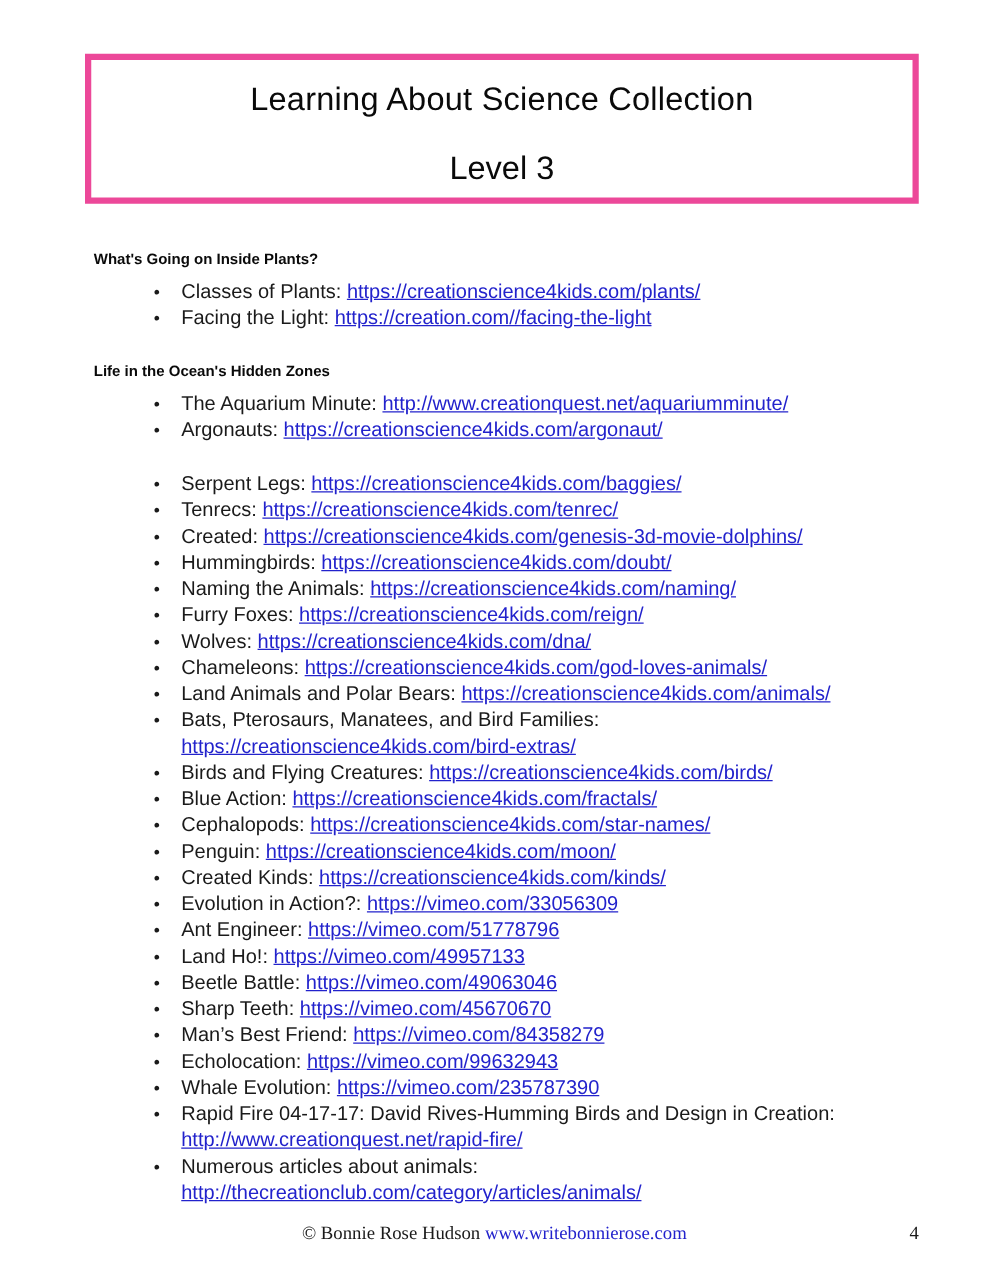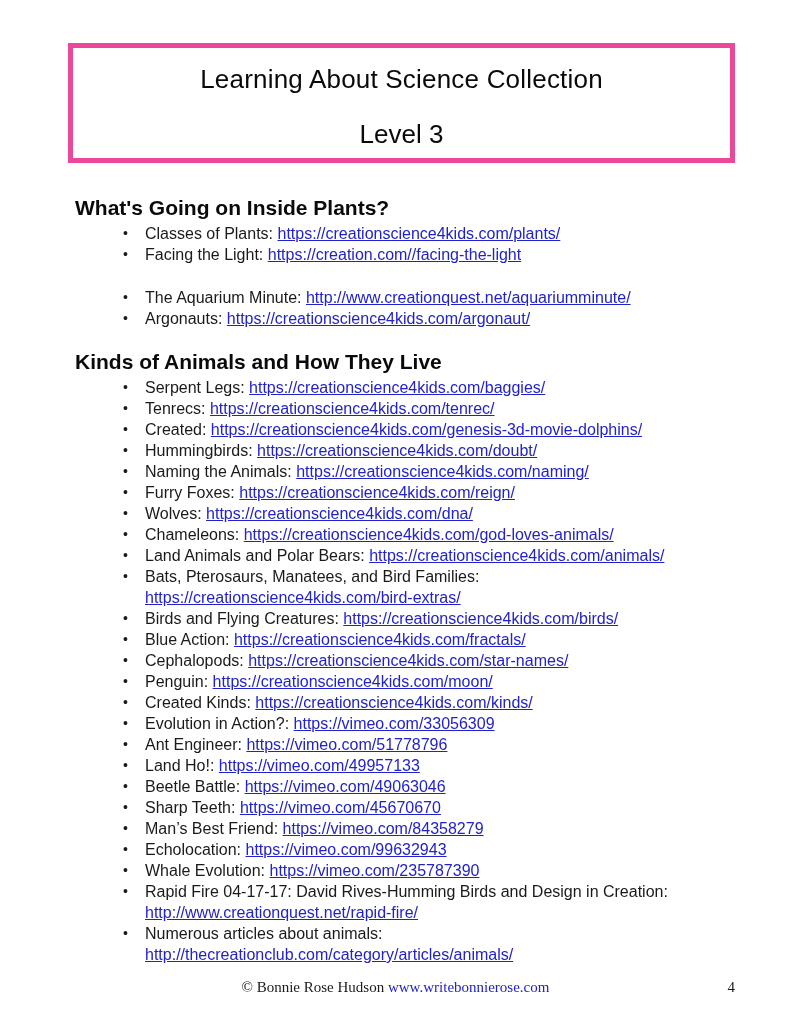--- a/index.html
+++ b/index.html
@@ -43,21 +43,21 @@
   }
   
   .content {
     position: absolute;
     left: 75px;
     right: 52px;
     top: 197px;
   }
   .section + .section { margin-top: 22px; }
   .section-heading {
-    font-size: 21px;
+    font-size: 12px;
     font-weight: 700;
     color: #0a0a0a;
     margin: 0 0 5px 0;
     line-height: 21px;
   }
   .link-list {
     list-style: none;
     margin: 0;
     padding: 0;
   }
@@ -117,27 +117,27 @@
 
   <div class="content" id="sections-root">
       <section class="section">
         <h2 class="section-heading">What's Going on Inside Plants?</h2>
         <ul class="link-list">
           <li class="link-item"><span class="bullet">•</span><span class="item-label">Classes of Plants: </span><a class="item-link">https://creationscience4kids.com/plants/</a></li>
           <li class="link-item"><span class="bullet">•</span><span class="item-label">Facing the Light: </span><a class="item-link">https://creation.com//facing-the-light</a></li>
         </ul>
       </section>
       <section class="section">
+        <h2 class="section-heading">Life in the Ocean's Hidden Zones</h2>
         <ul class="link-list">
           <li class="link-item"><span class="bullet">•</span><span class="item-label">The Aquarium Minute: </span><a class="item-link">http://www.creationquest.net/aquariumminute/</a></li>
           <li class="link-item"><span class="bullet">•</span><span class="item-label">Argonauts: </span><a class="item-link">https://creationscience4kids.com/argonaut/</a></li>
         </ul>
       </section>
       <section class="section">
-        <h2 class="section-heading">Kinds of Animals and How They Live</h2>
         <ul class="link-list">
           <li class="link-item"><span class="bullet">•</span><span class="item-label">Serpent Legs: </span><a class="item-link">https://creationscience4kids.com/baggies/</a></li>
           <li class="link-item"><span class="bullet">•</span><span class="item-label">Tenrecs: </span><a class="item-link">https://creationscience4kids.com/tenrec/</a></li>
           <li class="link-item"><span class="bullet">•</span><span class="item-label">Created: </span><a class="item-link">https://creationscience4kids.com/genesis-3d-movie-dolphins/</a></li>
           <li class="link-item"><span class="bullet">•</span><span class="item-label">Hummingbirds: </span><a class="item-link">https://creationscience4kids.com/doubt/</a></li>
           <li class="link-item"><span class="bullet">•</span><span class="item-label">Naming the Animals: </span><a class="item-link">https://creationscience4kids.com/naming/</a></li>
           <li class="link-item"><span class="bullet">•</span><span class="item-label">Furry Foxes: </span><a class="item-link">https://creationscience4kids.com/reign/</a></li>
           <li class="link-item"><span class="bullet">•</span><span class="item-label">Wolves: </span><a class="item-link">https://creationscience4kids.com/dna/</a></li>
           <li class="link-item"><span class="bullet">•</span><span class="item-label">Chameleons: </span><a class="item-link">https://creationscience4kids.com/god-loves-animals/</a></li>
           <li class="link-item"><span class="bullet">•</span><span class="item-label">Land Animals and Polar Bears: </span><a class="item-link">https://creationscience4kids.com/animals/</a></li>

